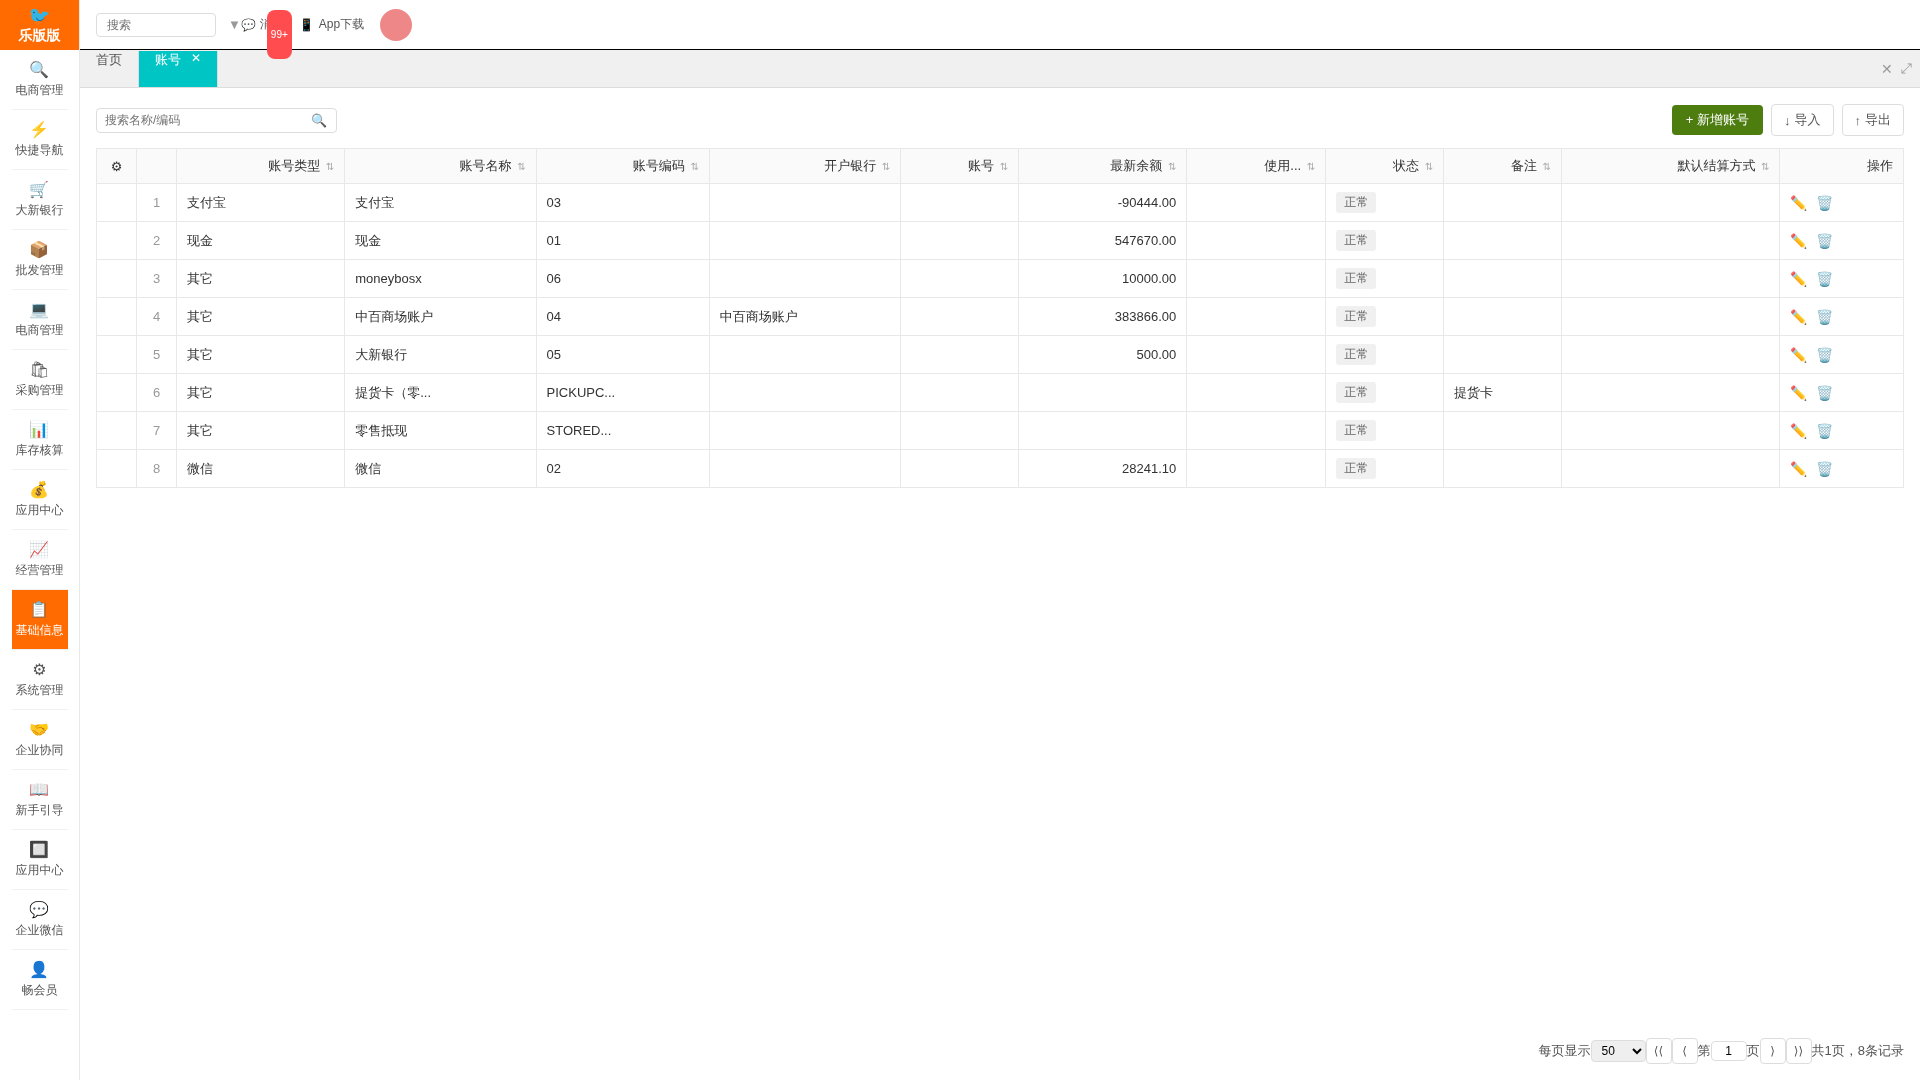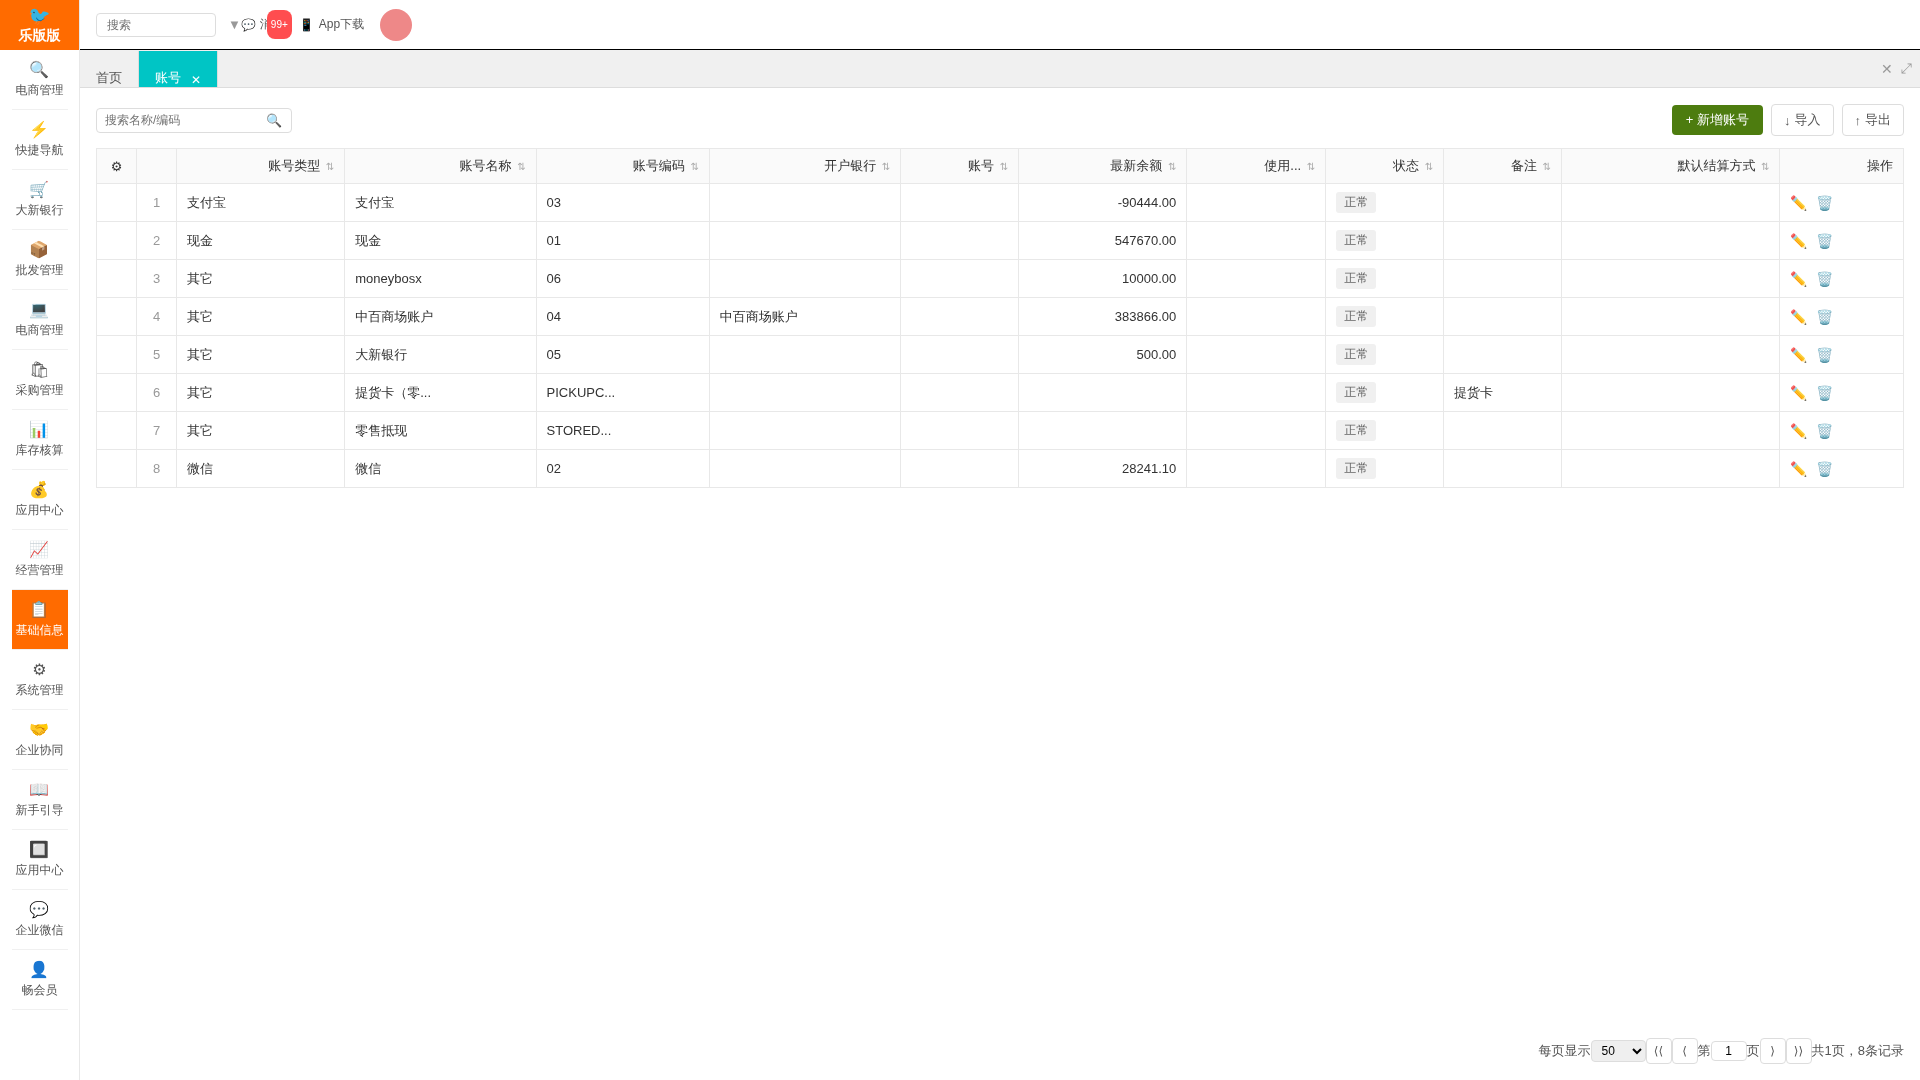--- a/index.html
+++ b/index.html
@@ -98,21 +98,21 @@
       cursor: pointer;
       color: #555;
       font-size: 12px;
       position: relative;
     }
     .badge {
       background: #ff4d4f;
       color: #fff;
       font-size: 10px;
       border-radius: 8px;
-      padding: 9px 4px;
+      padding: 19px 4px;
       position: absolute;
       top: -6px;
       right: -8px;
     }
     .app-btn {
       display: flex;
       align-items: center;
       gap: 4px;
       cursor: pointer;
       color: #555;
@@ -132,21 +132,21 @@
       background: #f0f0f0;
       display: flex;
       align-items: center;
       padding: 0 0;
       border-bottom: 1px solid #ddd;
     }
     .tab-item {
       height: 36px;
       padding: 0 16px;
       display: flex;
-      align-items: flex-end;
+      align-items: flex-start;
       cursor: pointer;
       font-size: 13px;
       color: #555;
       border-right: 1px solid #ddd;
       gap: 6px;
     }
     .tab-item.active {
       background: #00c5c5;
       color: #fff;
     }
@@ -179,21 +179,21 @@
       justify-content: space-between;
       margin-bottom: 12px;
     }
     .search-box {
       display: flex;
       align-items: center;
       border: 1px solid #ddd;
       border-radius: 4px;
       padding: 4px 8px;
       gap: 6px;
-      width: 196px;
+      width: 241px;
     }
     .search-box input {
       border: none;
       outline: none;
       font-size: 12px;
       color: #999;
       width: 100%;
     }
     .toolbar-right {
       display: flex;

